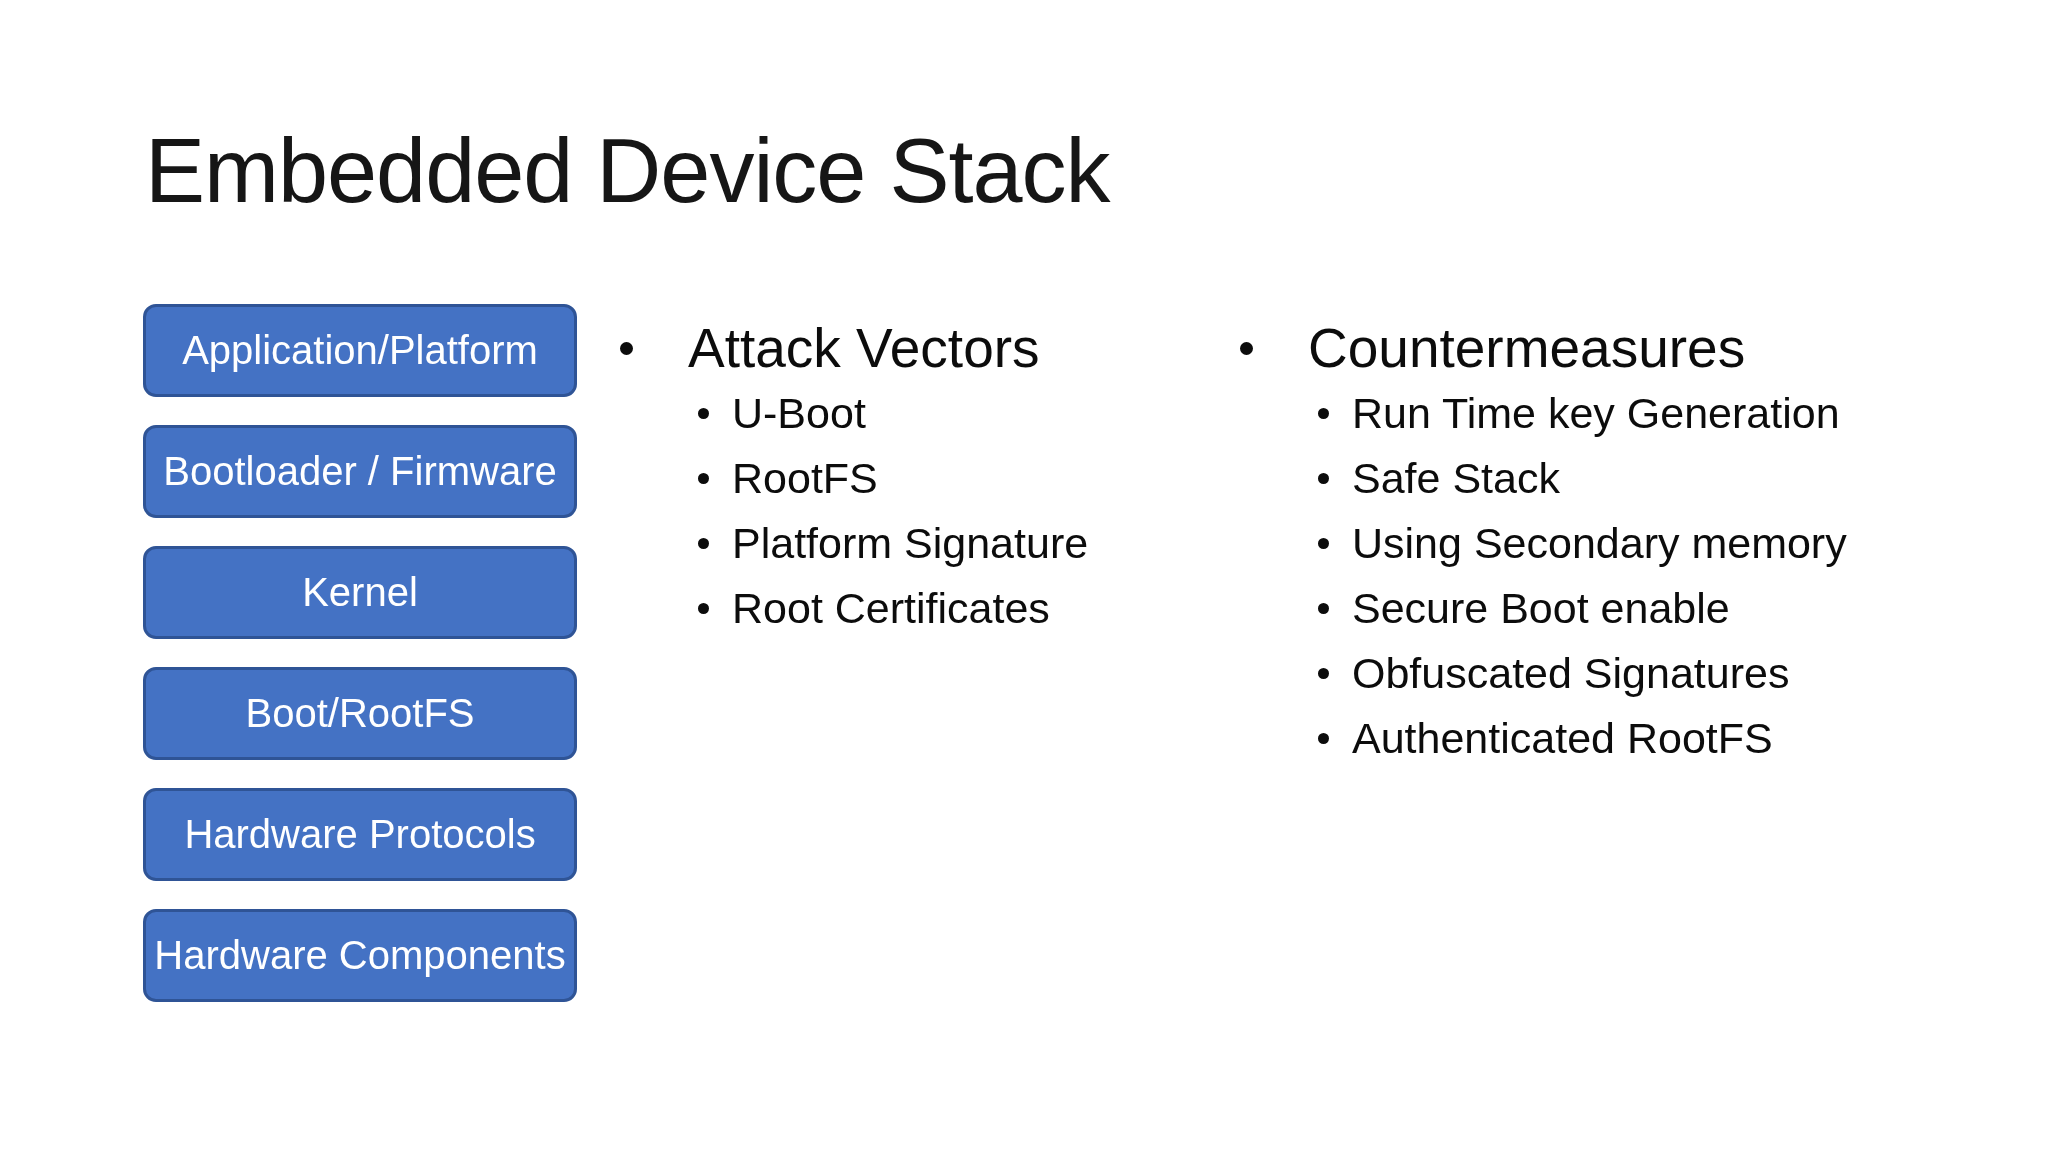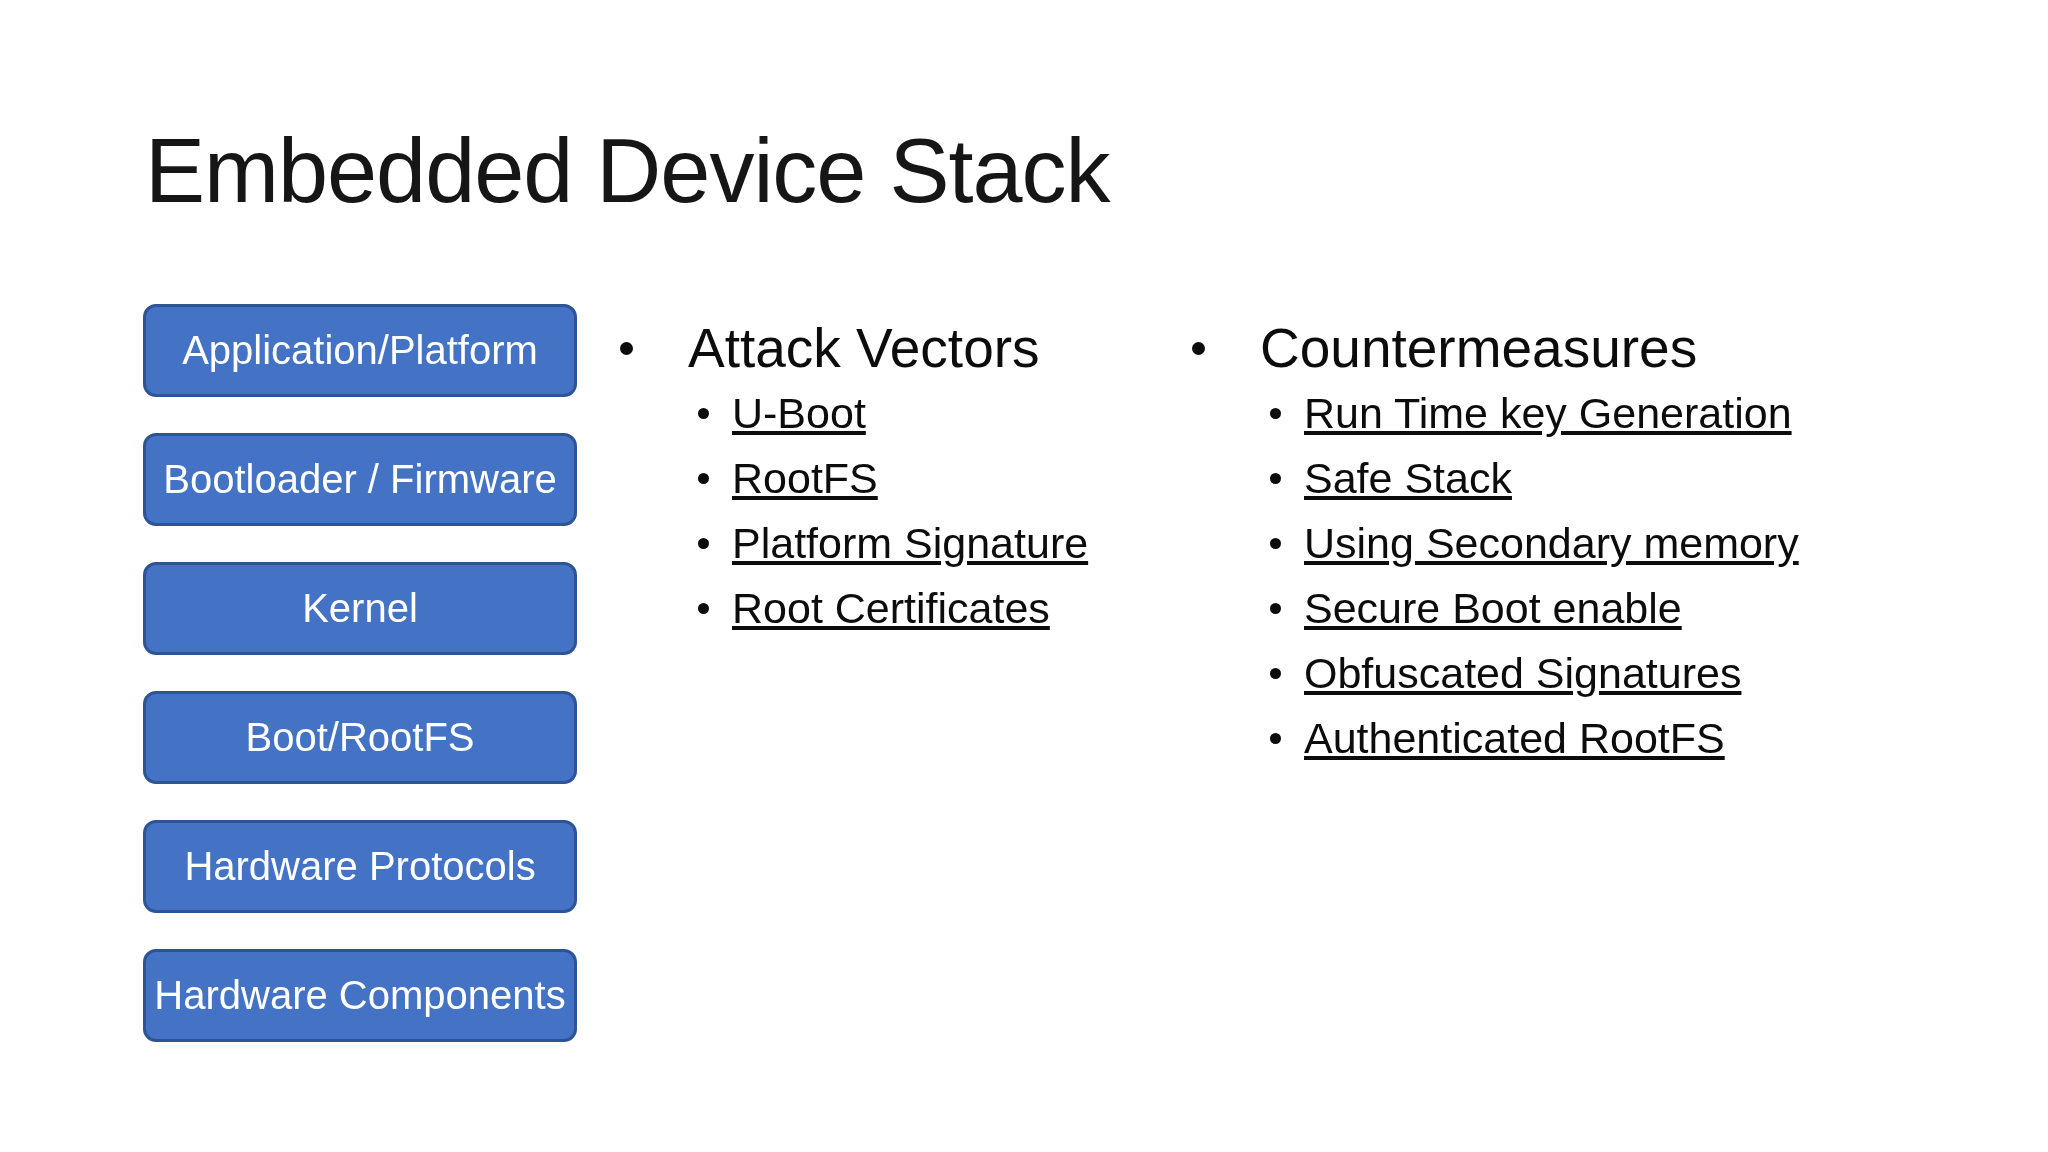--- a/index.html
+++ b/index.html
@@ -27,41 +27,41 @@
     color: #161616;
     white-space: nowrap;
   }
   .stack {
     position: absolute;
     left: 143px;
     top: 304px;
     width: 434px;
     display: flex;
     flex-direction: column;
-    gap: 36px;
+    gap: 28px;
   }
   .stack-box {
     height: 93px;
     box-sizing: border-box;
     background: var(--box-fill, #4472C4);
     border: 3px solid var(--box-border, #2F5496);
     border-radius: 13px;
     display: flex;
     align-items: center;
     justify-content: center;
     color: var(--box-text, #ffffff);
     font-size: 40px;
     white-space: nowrap;
   }
   .bullet-col {
     position: absolute;
     top: 315px;
   }
   .bullet-col.attack { left: 620px; }
-  .bullet-col.counter { left: 1192px; }
+  .bullet-col.counter { left: 1240px; }
   .h-row {
     display: flex;
     align-items: center;
     height: 66px;
     gap: 30px;
   }
   .dot {
     flex: 0 0 auto;
     border-radius: 50%;
     background: #0c0c0c;
@@ -71,21 +71,20 @@
     height: 13px;
     margin-right: 25px;
   }
   .h-text {
     font-size: 55px;
     color: #0c0c0c;
     white-space: nowrap;
   }
   .sub-list {
     margin-left: 78px;
-    text-decoration: underline;
   }
   .s-row {
     display: flex;
     align-items: center;
     height: 65px;
   }
   .s-row .dot {
     width: 11px;
     height: 11px;
     margin-right: 23px;

